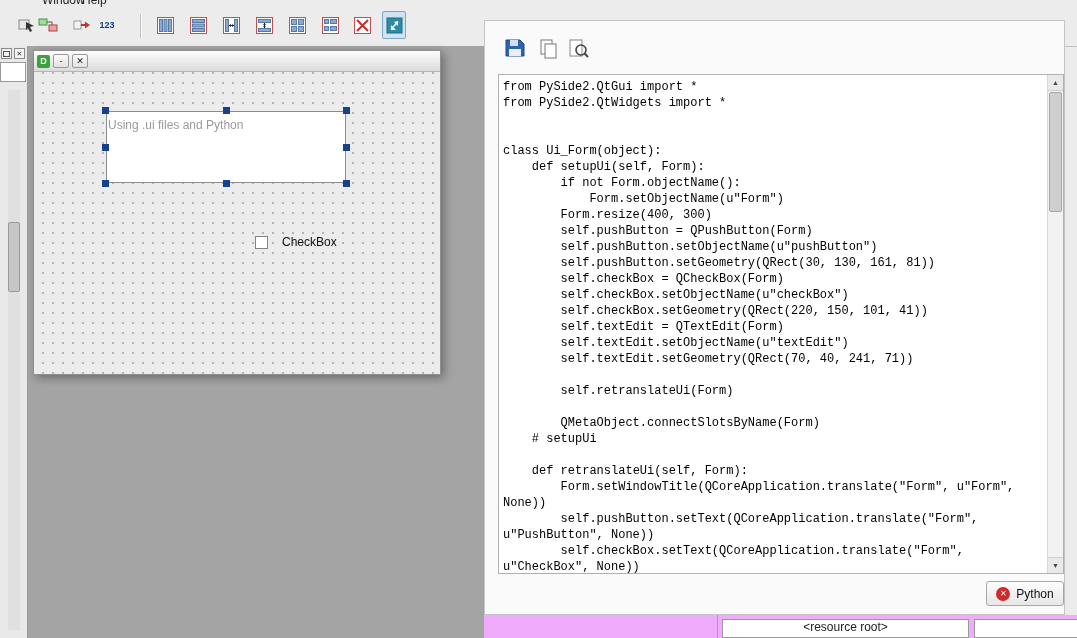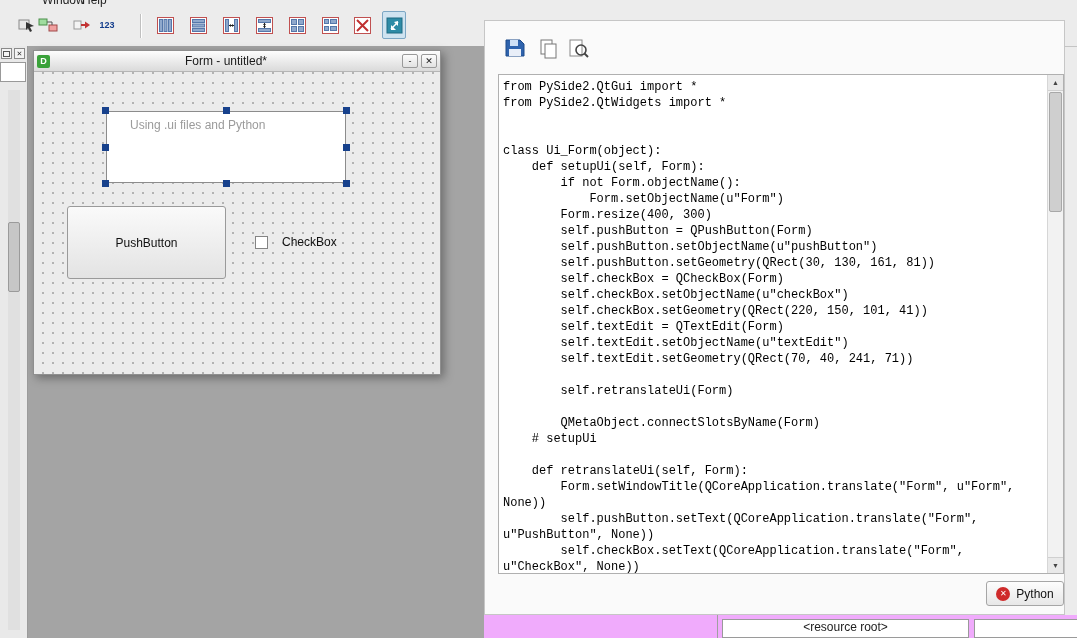--- a/index.html
+++ b/index.html
@@ -36,21 +36,21 @@
   #fw-titlebar{height:20px;display:flex;align-items:center;gap:3px;padding:0 3px;background:linear-gradient(#fdfdfd,#dadada);border-bottom:1px solid #b5b5b5;}
   #fw-icon{width:13px;height:13px;background:#3aa23a;border-radius:2px;color:#fff;font-size:9px;font-weight:bold;display:flex;align-items:center;justify-content:center;}
   #fw-title{flex:1;text-align:center;font-size:12px;color:#1a1a1a;}
   .wbtn{width:16px;height:14px;border:1px solid #999;border-radius:2px;background:linear-gradient(#fcfcfc,#e2e2e2);font-size:9px;display:flex;align-items:center;justify-content:center;color:#222;box-sizing:border-box;}
   #fw-close{font-weight:bold;}
   #fw-canvas{position:absolute;left:0;top:21px;right:0;bottom:0;background-color:#ececec;
     background-image:radial-gradient(circle,#b3b3b3 1px,transparent 1.2px);
     background-size:10px 10px;background-position:4px 6px;}
   
   #textedit-wrap{position:absolute;left:72px;top:39px;width:240px;height:72px;}
-  #textedit{position:absolute;inset:0;background:#fff;border:1px solid #8c8c8c;padding:3px 23px;box-sizing:border-box;}
+  #textedit{position:absolute;inset:0;background:#fff;border:1px solid #8c8c8c;padding:3px 1px;box-sizing:border-box;}
   #textedit .ph{font-size:12px;color:#9b9b9b;}
   .hnd{position:absolute;width:7px;height:7px;background:#17418c;}
   .h-tl{left:-4px;top:-4px;} .h-tm{left:calc(50% - 3.5px);top:-4px;} .h-tr{right:-4px;top:-4px;}
   .h-ml{left:-4px;top:calc(50% - 3.5px);} .h-mr{right:-4px;top:calc(50% - 3.5px);}
   .h-bl{left:-4px;bottom:-4px;} .h-bm{left:calc(50% - 3.5px);bottom:-4px;} .h-br{right:-4px;bottom:-4px;}
   
   #pushbutton{position:absolute;left:33px;top:134px;width:159px;height:73px;background:linear-gradient(#fafafa,#e3e3e3);border:1px solid #9a9a9a;border-radius:3px;display:flex;align-items:center;justify-content:center;font-size:12px;color:#111;box-sizing:border-box;}
   #checkbox-widget{position:absolute;left:221px;top:157px;height:26px;display:flex;align-items:center;gap:14px;}
   #cb-box{width:13px;height:13px;background:#fff;border:1px solid #848484;box-sizing:border-box;}
   #cb-label{font-size:12px;color:#111;}
@@ -191,43 +191,39 @@
         </span>
       <span class="dbtn" id="dock-close">✕</span>
       <input id="dock-filter" style="">
       <div id="dock-track"></div>
       <div id="dock-thumb"></div>
     </div>
 
     <div id="form-window">
       <div id="fw-titlebar">
         <span id="fw-icon">D</span>
-        <span id="fw-title">Form - untitled*</span>
         <span class="wbtn" id="fw-min">-</span>
         <span class="wbtn" id="fw-close">✕</span>
       </div>
       <div id="fw-canvas">
 
         <div id="textedit-wrap">
           <div id="textedit">
             <span class="ph">Using .ui files and Python</span>
           </div>
           <span class="hnd h-tl"></span>
           <span class="hnd h-tm"></span>
           <span class="hnd h-tr"></span>
           <span class="hnd h-ml"></span>
           <span class="hnd h-mr"></span>
           <span class="hnd h-bl"></span>
           <span class="hnd h-bm"></span>
           <span class="hnd h-br"></span>
         </div>
 
-        <div id="pushbutton">
-          <span>PushButton</span>
-        </div>
 
         <div id="checkbox-widget">
           <span id="cb-box"></span>
           <span id="cb-label">CheckBox</span>
         </div>
 
       </div>
     </div>
   </div>
 

